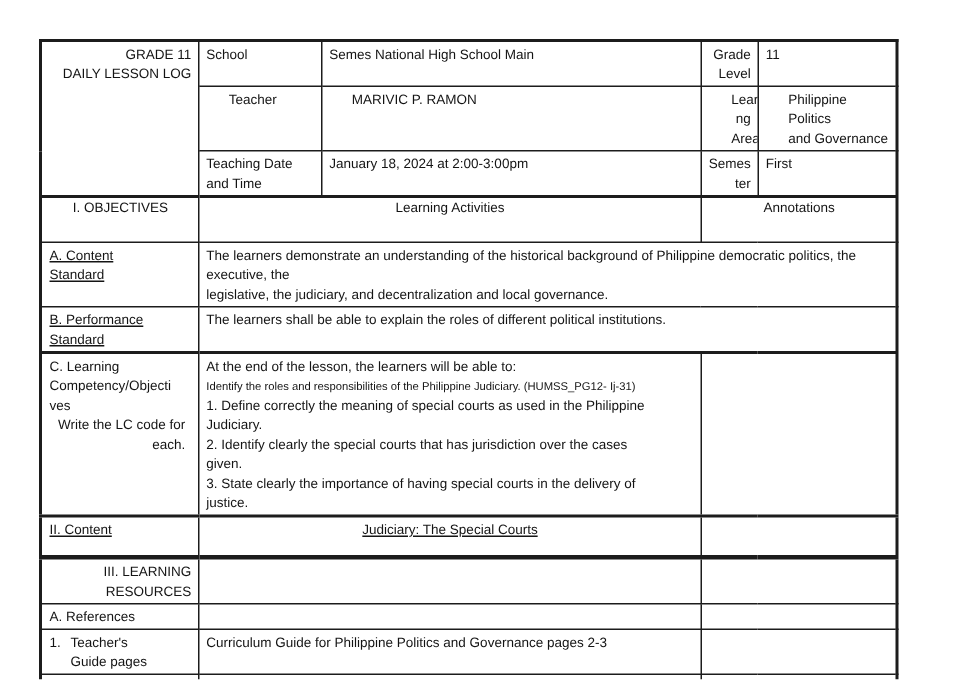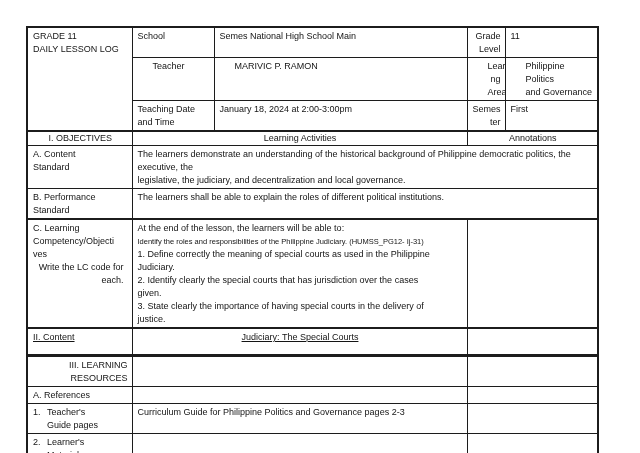--- a/index.html
+++ b/index.html
@@ -30,50 +30,50 @@
     padding: 2px 4px 1px 5px;
     vertical-align: top;
     font-size: 9px;
     line-height: 13px;
     overflow: hidden;
   }
   
   tr.r-school  td { height: 24px; }
   tr.r-teacher td { height: 34px; padding-left: 20px; }
   tr.r-date    td { height: 24px; }
-  tr.r-obj     td { height: 11px; padding-top: 0; padding-bottom: 0; vertical-align: middle; }
+  tr.r-obj     td { height: 11px; padding-top: 0; padding-bottom: 16px; vertical-align: middle; }
   tr.r-a       td { height: 24px; }
   tr.r-b       td { height: 20px; }
   tr.r-c       td { height: 104px; }
   tr.r-content td { height: 22px; }
   tr.r-res     td { height: 24px; }
   tr.r-ref     td { height: 12px; }
   tr.r-item1   td { height: 26px; }
   tr.r-item2   td { height: 28px; }
   
   tr.r-obj     td { border-top-width: 2px; }
   tr.r-c       td { border-top-width: 2px; }
   tr.r-content td { border-top-width: 2px; text-decoration: underline; }
   tr.r-res     td { border-top-width: 3px; }
 
   .pre    { white-space: pre-line; }
   .center { text-align: center; }
   .small  { font-size: 7.5px; line-height: 11px; margin-left: 45px; }
 
   .title-cell {
-    text-align: left;
+    text-align: right;
     font-size: 9.5px;
     line-height: 14px;
     padding-top: 5px;
     white-space: pre-line;
   }
   .p4  { padding-left: 4px; text-align: right; }
   .p5  { padding-left: 5px; }
   .p7  { padding-left: 7px; }
-  .p13 { padding-left: 13px; }
+  .p13 { padding-left: 13px; text-decoration: underline; }
   .p16 { padding-left: 16px; }
   .p18 { padding-left: 18px; }
 
   .obj-cell div { line-height: 13px; }
   .obj-cell .code-line { font-size: 7.5px; line-height: 13px; }
   .lbl-note { text-align: right; padding-right: 4px; }
 
   .li { display: flex; align-items: flex-start; }
   .li .num { flex: none; width: 14px; }
   .li .li-label { white-space: pre-line; }

